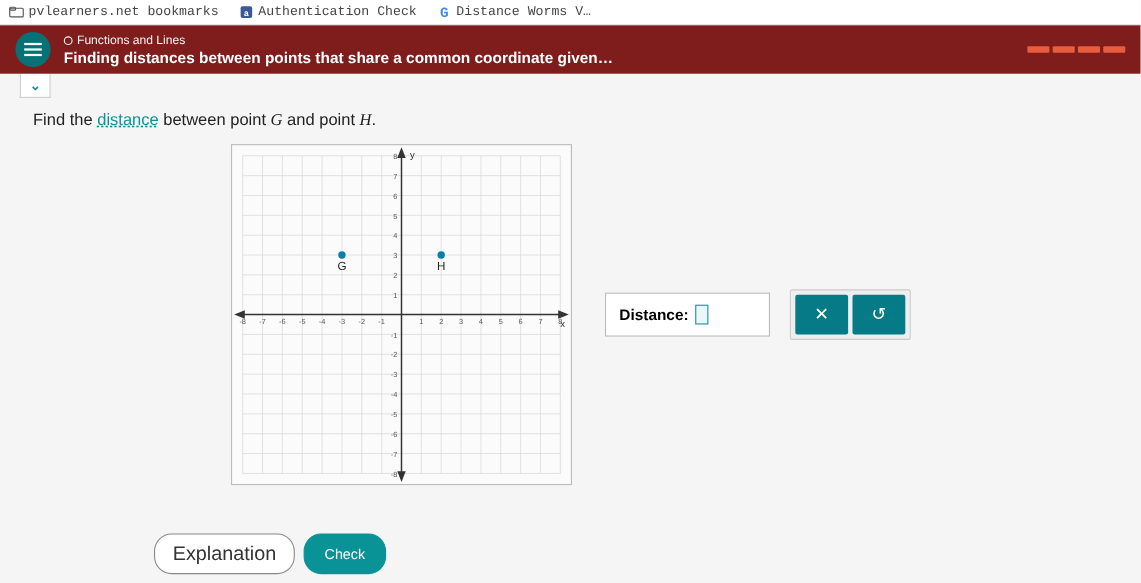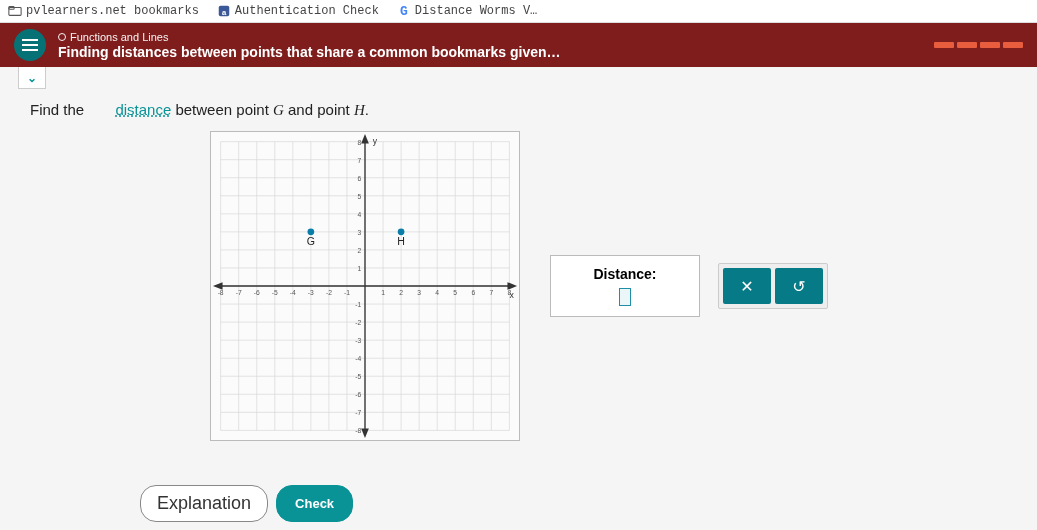--- a/index.html
+++ b/index.html
@@ -15,38 +15,38 @@
     .header-text .crumb { font-size: 11px; display: flex; align-items: center; gap: 4px; opacity: 0.95; }
     .crumb-dot { width: 8px; height: 8px; border: 1.5px solid #fff; border-radius: 50%; display: inline-block; }
     .header-text .title { font-size: 14px; font-weight: bold; margin-top: 1px; }
     .progress-dashes { position: absolute; right: 14px; top: 50%; transform: translateY(-50%); display: flex; gap: 3px; }
     .progress-dashes span { width: 20px; height: 6px; background: #e85d3d; border-radius: 1px; }
     
     .expand-tab { width: 28px; height: 22px; background: #fff; border: 1px solid #ccc; border-top: none; display: flex; align-items: center; justify-content: center; margin-left: 18px; cursor: pointer; color: #0a9396; font-size: 12px; font-weight: bold; }
     
     .content { padding: 12px 30px 0 30px; }
     .question { font-size: 15px; color: #222; margin-bottom: 12px; }
-    .question .underline { color: #0a9396; text-decoration: underline dotted; cursor: help; margin-left: 27px; }
+    .question .underline { color: #0a9396; text-decoration: underline dotted; cursor: help; }
     .question i { font-style: italic; font-family: 'Times New Roman', serif; }
     
     .work-area { display: flex; align-items: center; gap: 30px; }
     
     .graph-wrap { width: 310px; height: 310px; border: 1px solid #bbb; background: #fbfbfb; position: relative; margin-left: 180px; }
     .graph-svg { width: 100%; height: 100%; }
     
     .answer-row { display: flex; align-items: center; gap: 18px; }
-    .answer-box { background: #fff; border: 1px solid #bbb; padding: 10px 12px; display: flex; align-items: center; gap: 6px; font-size: 14px; font-weight: bold; min-width: 150px; flex-direction: column; }
+    .answer-box { background: #fff; border: 1px solid #bbb; padding: 10px 12px; display: flex; align-items: center; gap: 6px; font-size: 14px; font-weight: bold; min-width: 150px; }
     .answer-slot { display: inline-block; width: 12px; height: 18px; border: 1.5px solid #1f8fa8; background: #eaf6f8; }
     
     .tool-btns { display: flex; gap: 4px; background: #eee; padding: 4px; border: 1px solid #ccc; border-radius: 2px;}
     .tool-btn { width: 48px; height: 36px; background: #077a87; color: #fff; border: none; display: flex; align-items: center; justify-content: center; font-size: 16px; cursor: pointer; border-radius: 2px;}
     
     .footer-btns { position: absolute; bottom: 8px; left: 140px; display: flex; gap: 8px; }
     .btn-outline { background: #fff; color: #333; border: 1px solid #888; padding: 7px 16px; border-radius: 16px; font-size: 18px; cursor: pointer; }
-    .btn-solid { background: #0a9396; color: #fff; border: 1px solid #0a9396; padding: 7px 18px; border-radius: 16px; font-size: 13px; cursor: pointer; font-weight: bold; }
+    .btn-solid { background: #0a9396; color: #fff; border: 1px solid #0a9396; padding: 7px 18px; border-radius: 16px; font-size: 13px; cursor: pointer; font-weight: normal; }
   </style>
 </head>
 <body>
 
 <div class="bookmarks-bar">
   <div class="bm-item">
     <span class="bm-icon">
       <svg viewBox="0 0 16 16" width="14" height="14">
           <rect x="1" y="4" width="14" height="9" rx="1" fill="none" stroke="#555" stroke-width="1.2"></rect>
           <rect x="1" y="3" width="6" height="3" rx="1" fill="none" stroke="#555" stroke-width="1.2"></rect>
@@ -73,21 +73,21 @@
   <div class="menu-btn">
     <span></span>
       <span></span>
       <span></span>
   </div>
   <div class="header-text">
     <div class="crumb">
       <span class="crumb-dot"></span>
       <span>Functions and Lines</span>
     </div>
-    <div class="title">Finding distances between points that share a common bookmarks given…</div>
+    <div class="title">Finding distances between points that share a common coordinate given…</div>
   </div>
   <div class="progress-dashes">
     <span></span>
       <span></span>
       <span></span>
       <span></span>
   </div>
 </div>
 
 <div class="expand-tab">

